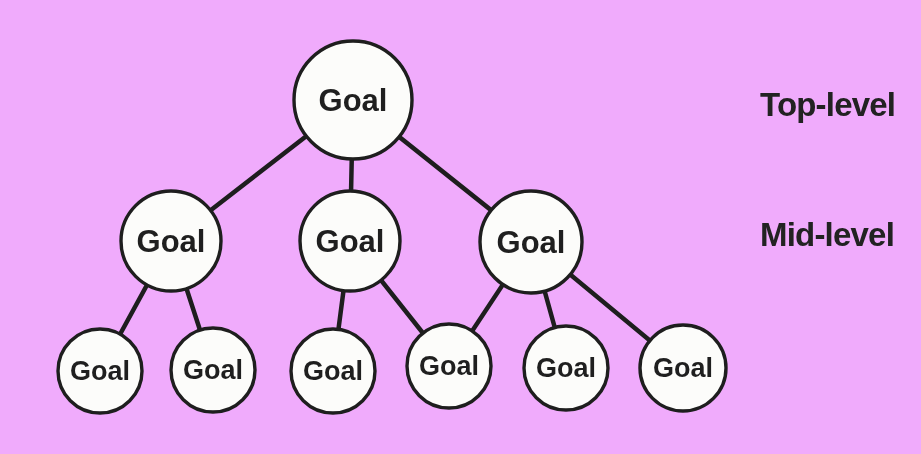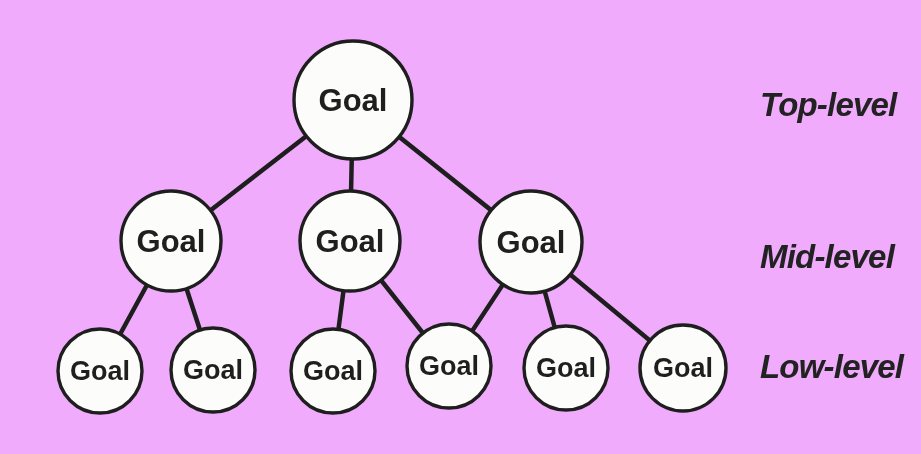--- a/index.html
+++ b/index.html
@@ -21,31 +21,30 @@
     top: 0;
     width: 921px;
     height: 454px;
     display: block;
   }
   .level-label {
     position: absolute;
     left: 760px;
     width: 160px;
     font-family: "Liberation Sans", sans-serif;
-    font-style: italic;
     font-weight: 700;
     font-size: 33px;
     line-height: 36px;
     letter-spacing: -0.8px;
     color: #222222;
     white-space: nowrap;
     user-select: none;
   }
   .level-label.top { top: 87px; }
-  .level-label.mid { top: 217px; margin-top: 22px; }
+  .level-label.mid { top: 217px; }
   .level-label.low { top: 349px; }
 </style>
 </head>
 <body>
 
 <div class="stage">
   <svg class="tree-svg" id="tree-svg" viewBox="0 0 921 454" xmlns="http://www.w3.org/2000/svg">
       <g>
         <line x1="353" y1="100" x2="171" y2="241" stroke="#1e1e1e" stroke-width="4.5" stroke-linecap="round"></line>
         <line x1="353" y1="100" x2="350" y2="241" stroke="#1e1e1e" stroke-width="4.5" stroke-linecap="round"></line>
@@ -95,14 +94,13 @@
         <text x="566" y="377.45" text-anchor="middle" font-family="&quot;Liberation Sans&quot;, sans-serif" font-weight="700" font-size="27" fill="#1f1f1f">Goal</text>
       </g>
       <g>
         <circle cx="683" cy="368" r="43" fill="#fcfcfa" stroke="#1e1e1e" stroke-width="3.4"></circle>
         <text x="683" y="377.45" text-anchor="middle" font-family="&quot;Liberation Sans&quot;, sans-serif" font-weight="700" font-size="27" fill="#1f1f1f">Goal</text>
       </g>
     </svg>
 
   <div class="level-label top">Top-level</div>
   <div class="level-label mid">Mid-level</div>
-  <div class="level-label low">Low-level</div>
 </div>
 
 </body></html>

